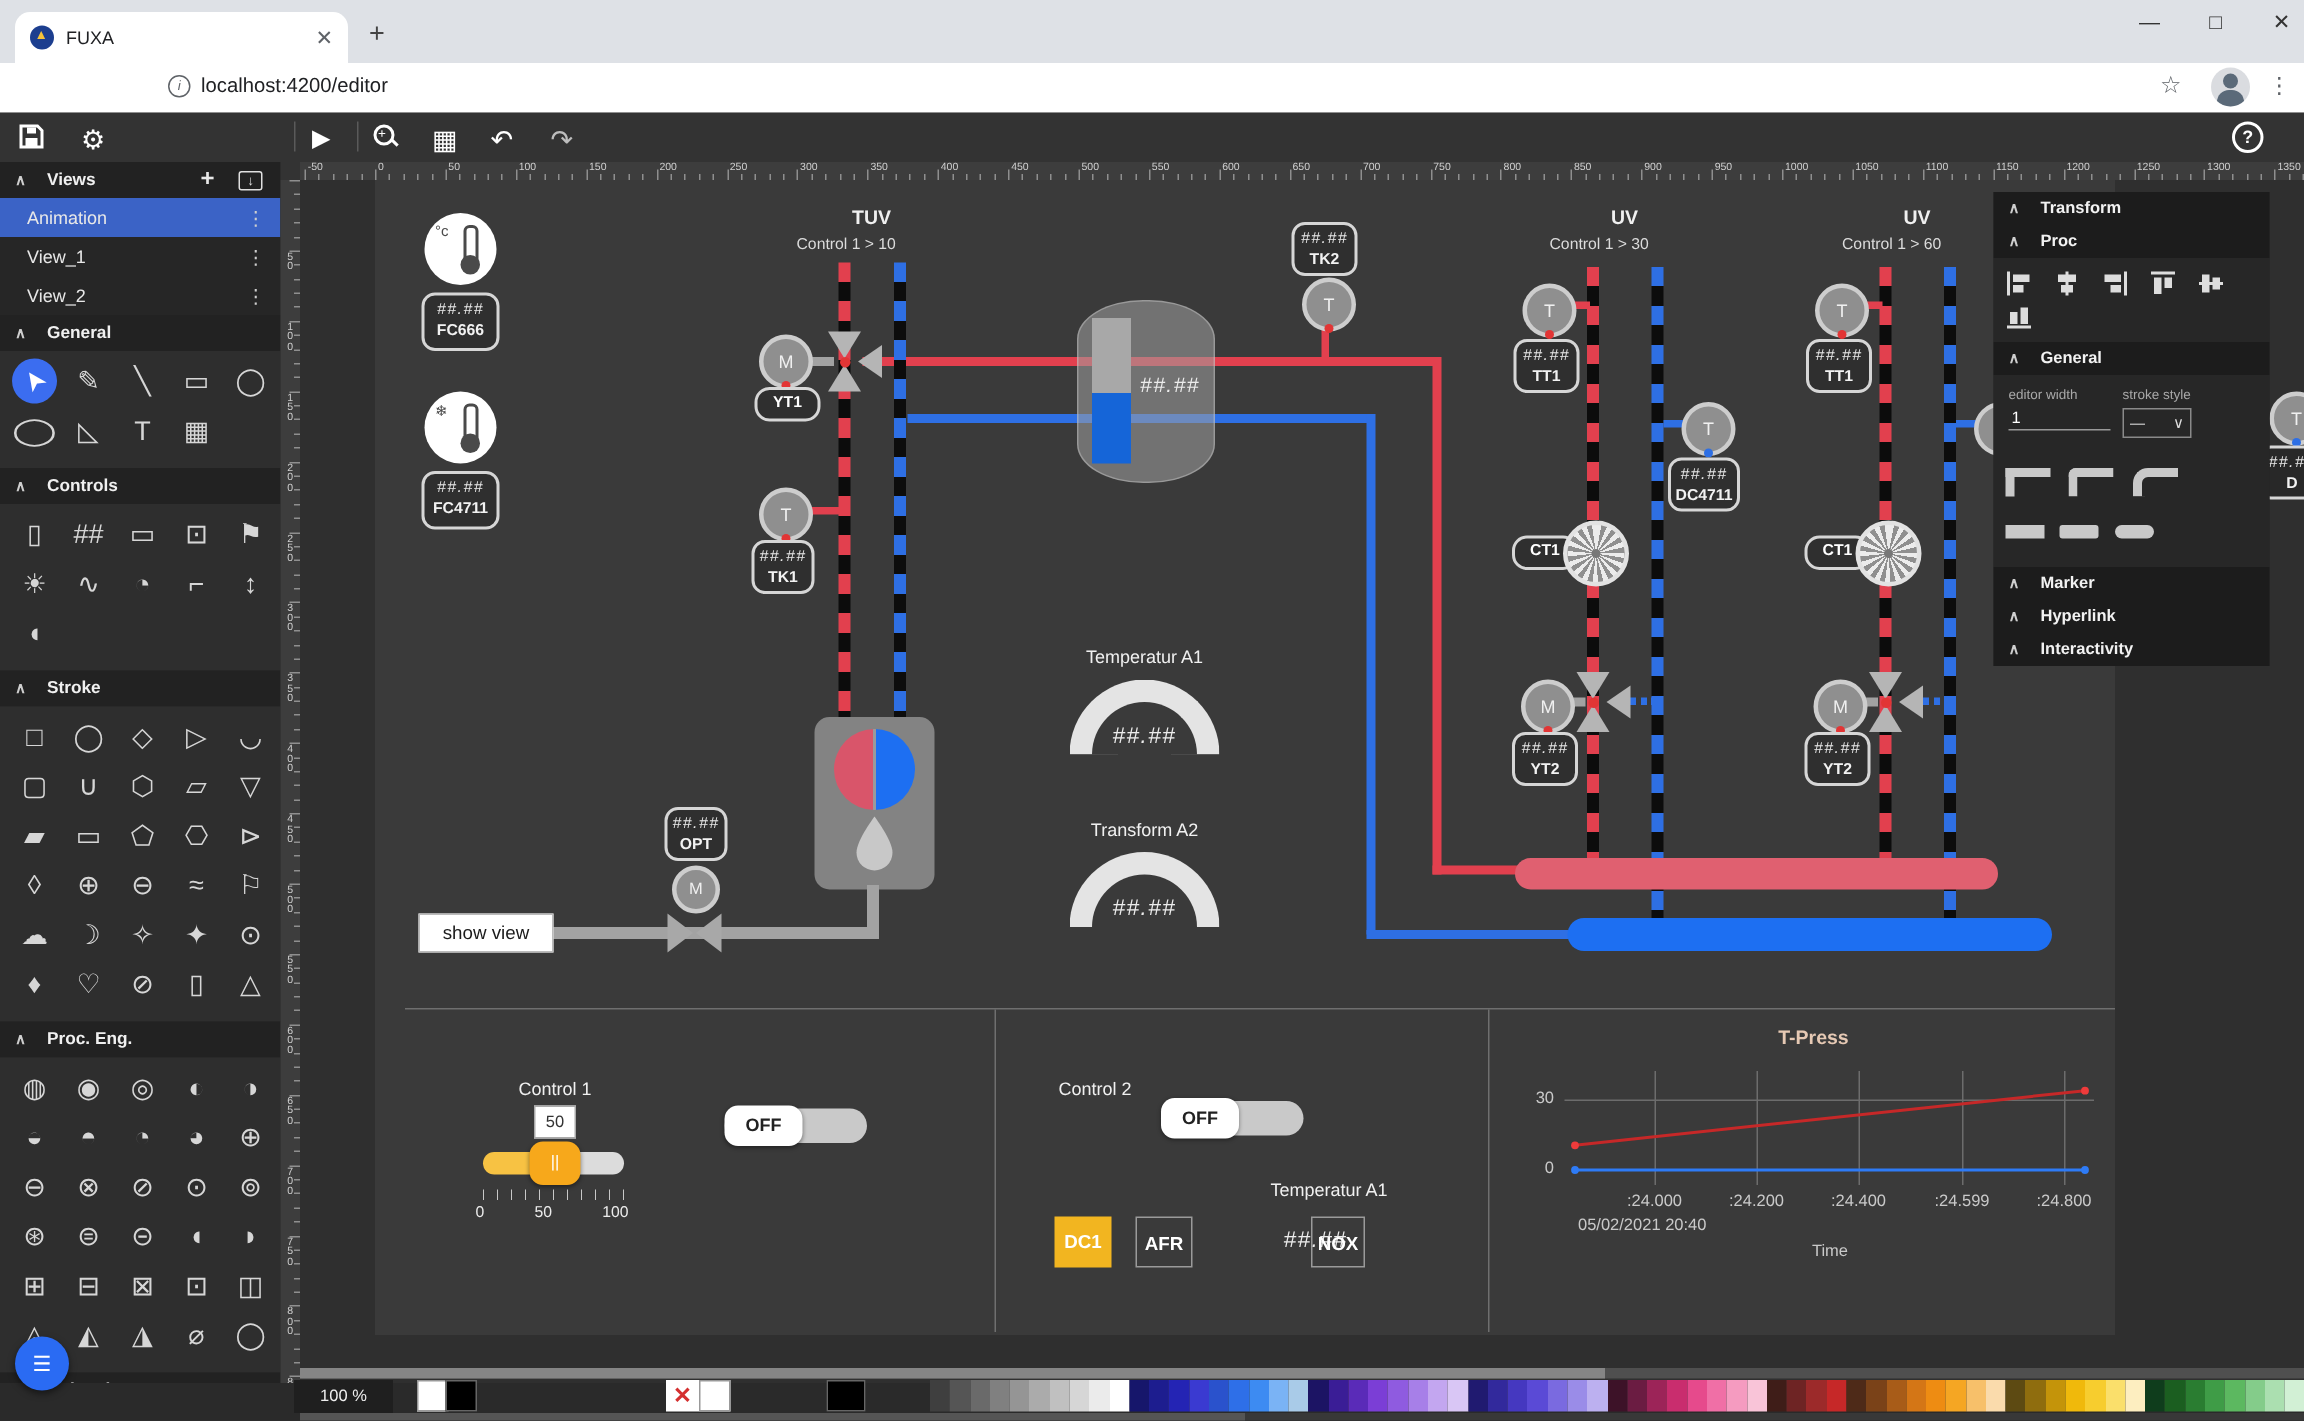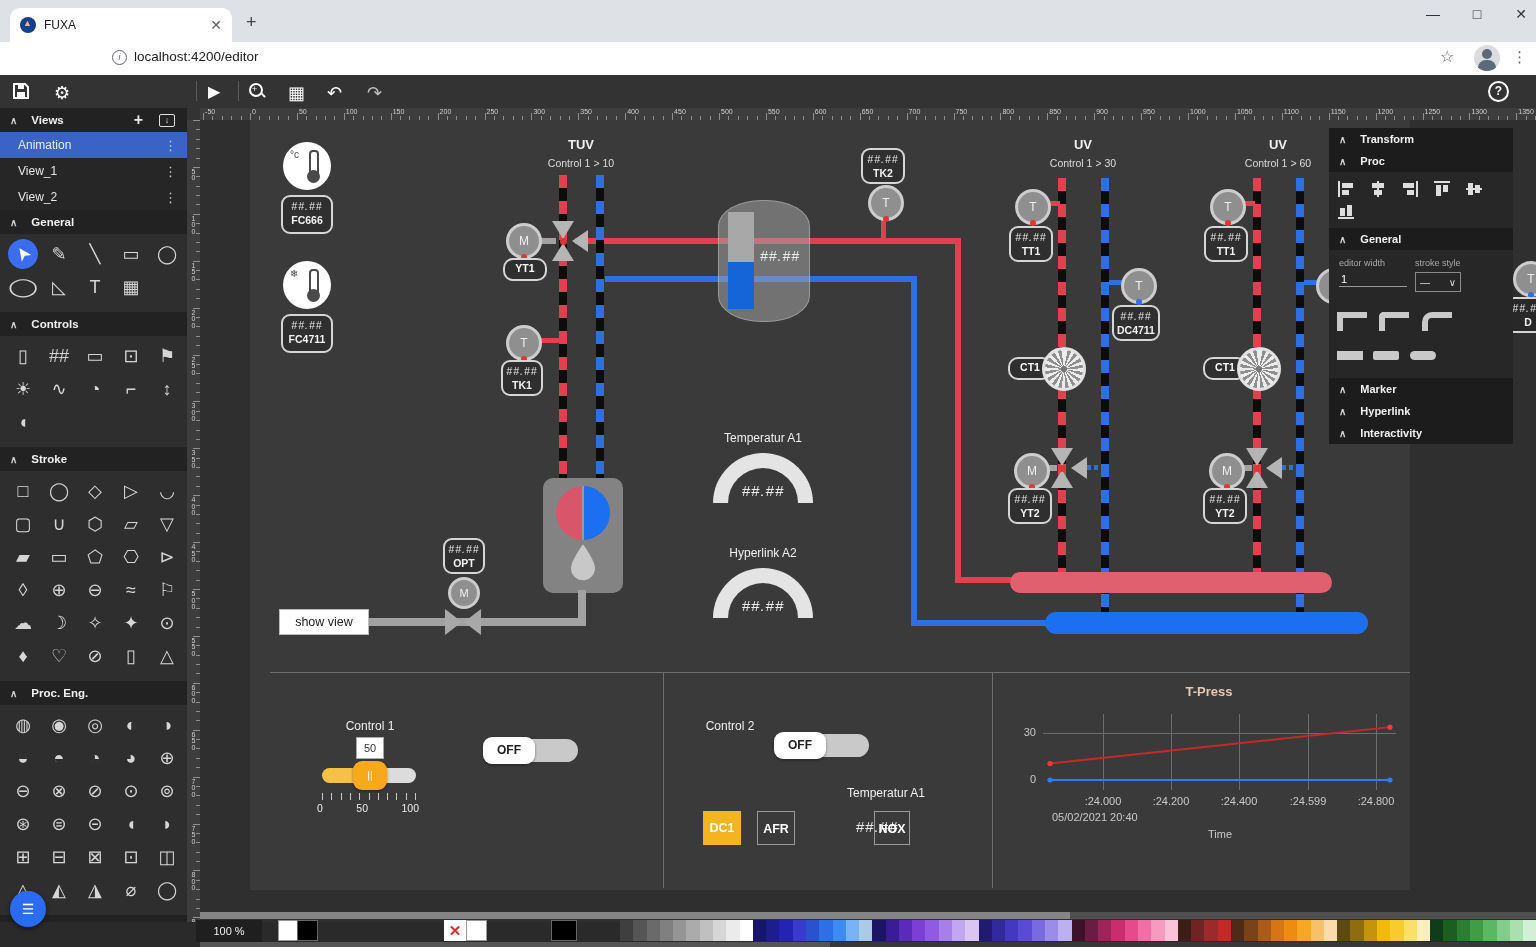--- a/index.html
+++ b/index.html
@@ -67,21 +67,21 @@
   #ruler-v{left:187px;top:120px;width:13px;height:802px;background:#3d3d3d;overflow:hidden;}
   .htick{position:absolute;bottom:0;width:1px;background:#8f8f8f;}
   .hlab{position:absolute;top:0;font-size:7px;color:#cfcfcf;}
   .vtick{position:absolute;right:0;height:1px;background:#8f8f8f;}
   .vlab{position:absolute;left:3px;font-size:7px;line-height:6.5px;color:#cfcfcf;text-align:center;width:7px;}
 
   
   #canvas{left:200px;top:120px;width:1336px;height:802px;background:#2f2f2f;overflow:hidden;}
   #view-rect{left:50px;top:0;width:1160px;height:770px;background:#3a3a3a;}
   .ztitle{font-size:13px;font-weight:bold;color:#f0f0f0;text-align:center;width:100px;}
-  .zsub{font-size:10.5px;color:#dcdcdc;text-align:center;width:100px;}
+  .zsub{font-size:10.5px;color:#dcdcdc;text-align:left;width:100px;}
   .pv{width:8px;}
   .pv.red{background:repeating-linear-gradient(180deg,#e2404e 0 13px,#0c0c0c 13px 26px);}
   .pv.blue{background:repeating-linear-gradient(180deg,#2e6fe4 0 13px,#0c0c0c 13px 26px);}
   .lred{background:#e2404e;}
   .lblue{background:#2e6fe4;}
   .lgray{background:#a2a2a2;}
   .ldot-blue{background:repeating-linear-gradient(90deg,#2e6fe4 0 4px,transparent 4px 7px);}
   .pill{border-radius:11px;}
   .pill.red{background:#e06070;}
   .pill.blue{background:#1d6ff2;}
@@ -781,21 +781,21 @@
     <div class="inst abs" style="left:248px;top:457px;width:26px;height:26px;font-size:11px;">M</div>
     <div class="valveh abs" style="left:245px;top:489px;">
         <span class="vl"></span>
         <span class="vr2"></span>
       </div>
     <div id="show-view" class="abs" style="left:79px;top:489px;width:88px;height:24px;">show view</div>
 
     <div class="gtitle abs" style="left:463px;top:311px;">Temperatur A1</div>
     <div class="arc abs" style="left:513px;top:333px;"></div>
     <div class="gval abs" style="left:513px;top:362px;">##.##</div>
-    <div class="gtitle abs" style="left:463px;top:426px;">Hyperlink A2</div>
+    <div class="gtitle abs" style="left:463px;top:426px;">Transform A2</div>
     <div class="arc abs" style="left:513px;top:448px;"></div>
     <div class="gval abs" style="left:513px;top:477px;">##.##</div>
 
     <div class="divline abs" style="left:70px;top:552px;width:1140px;height:1px;"></div>
     <div class="divline abs" style="left:463px;top:553px;width:1px;height:215px;"></div>
     <div class="divline abs" style="left:792px;top:553px;width:1px;height:215px;"></div>
 
     <div class="clabel abs" style="left:120px;top:599px;">Control 1</div>
     <input id="c1val" class="abs" style="left: 156px; top: 617px;" value="50">
     <div id="c1track" class="abs" style="left:122px;top:648px;"></div>

